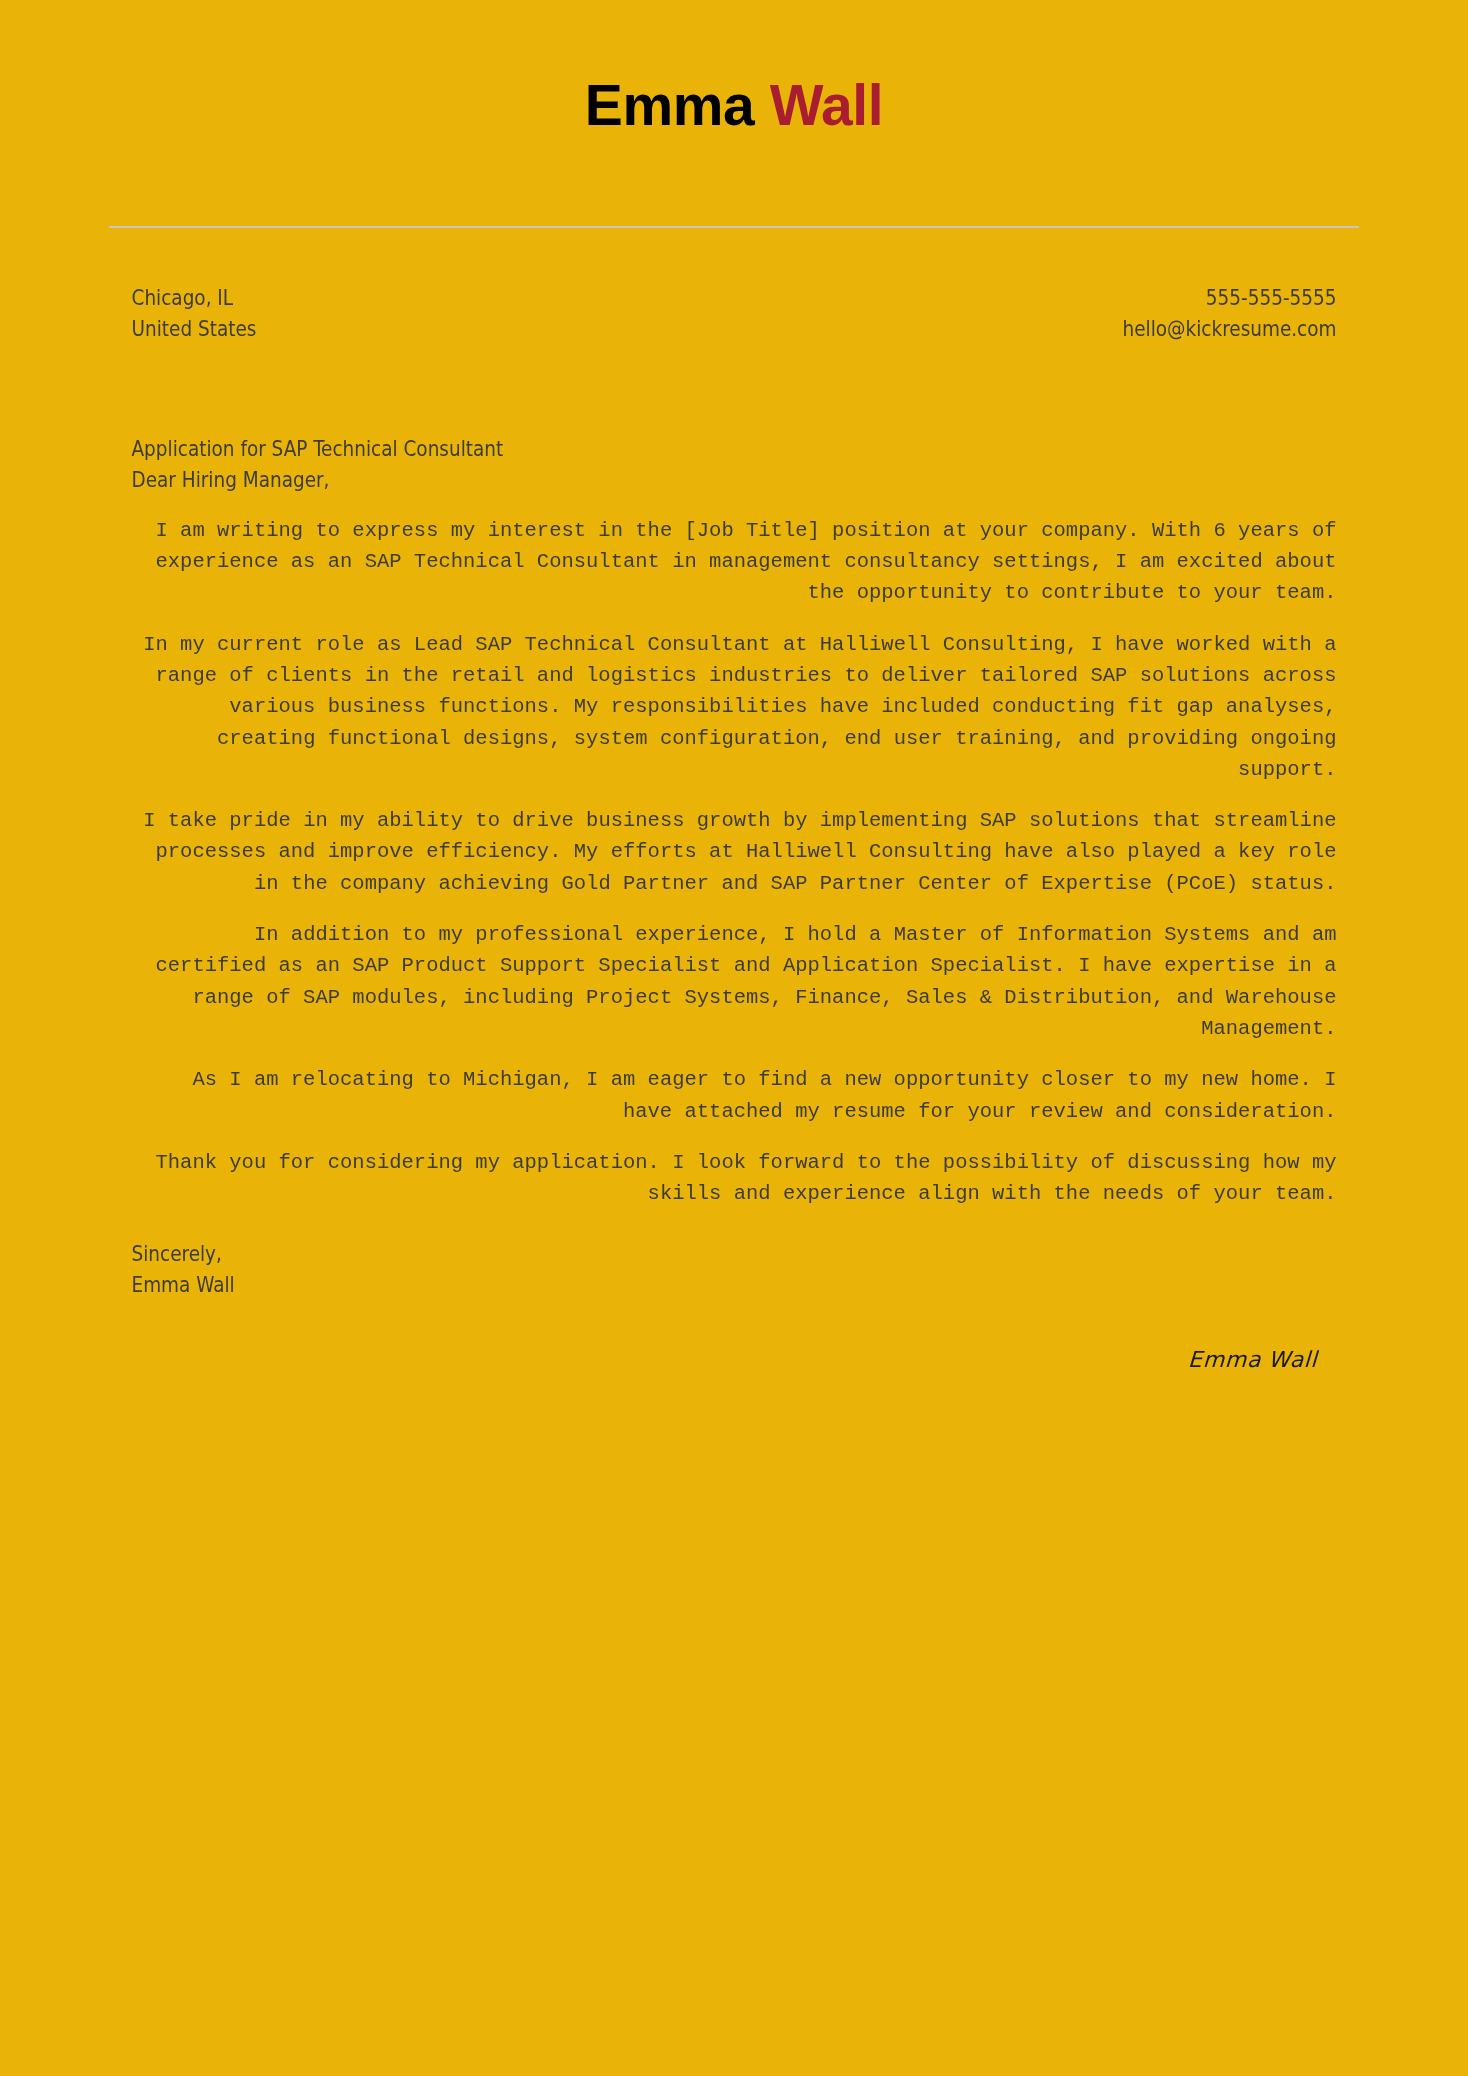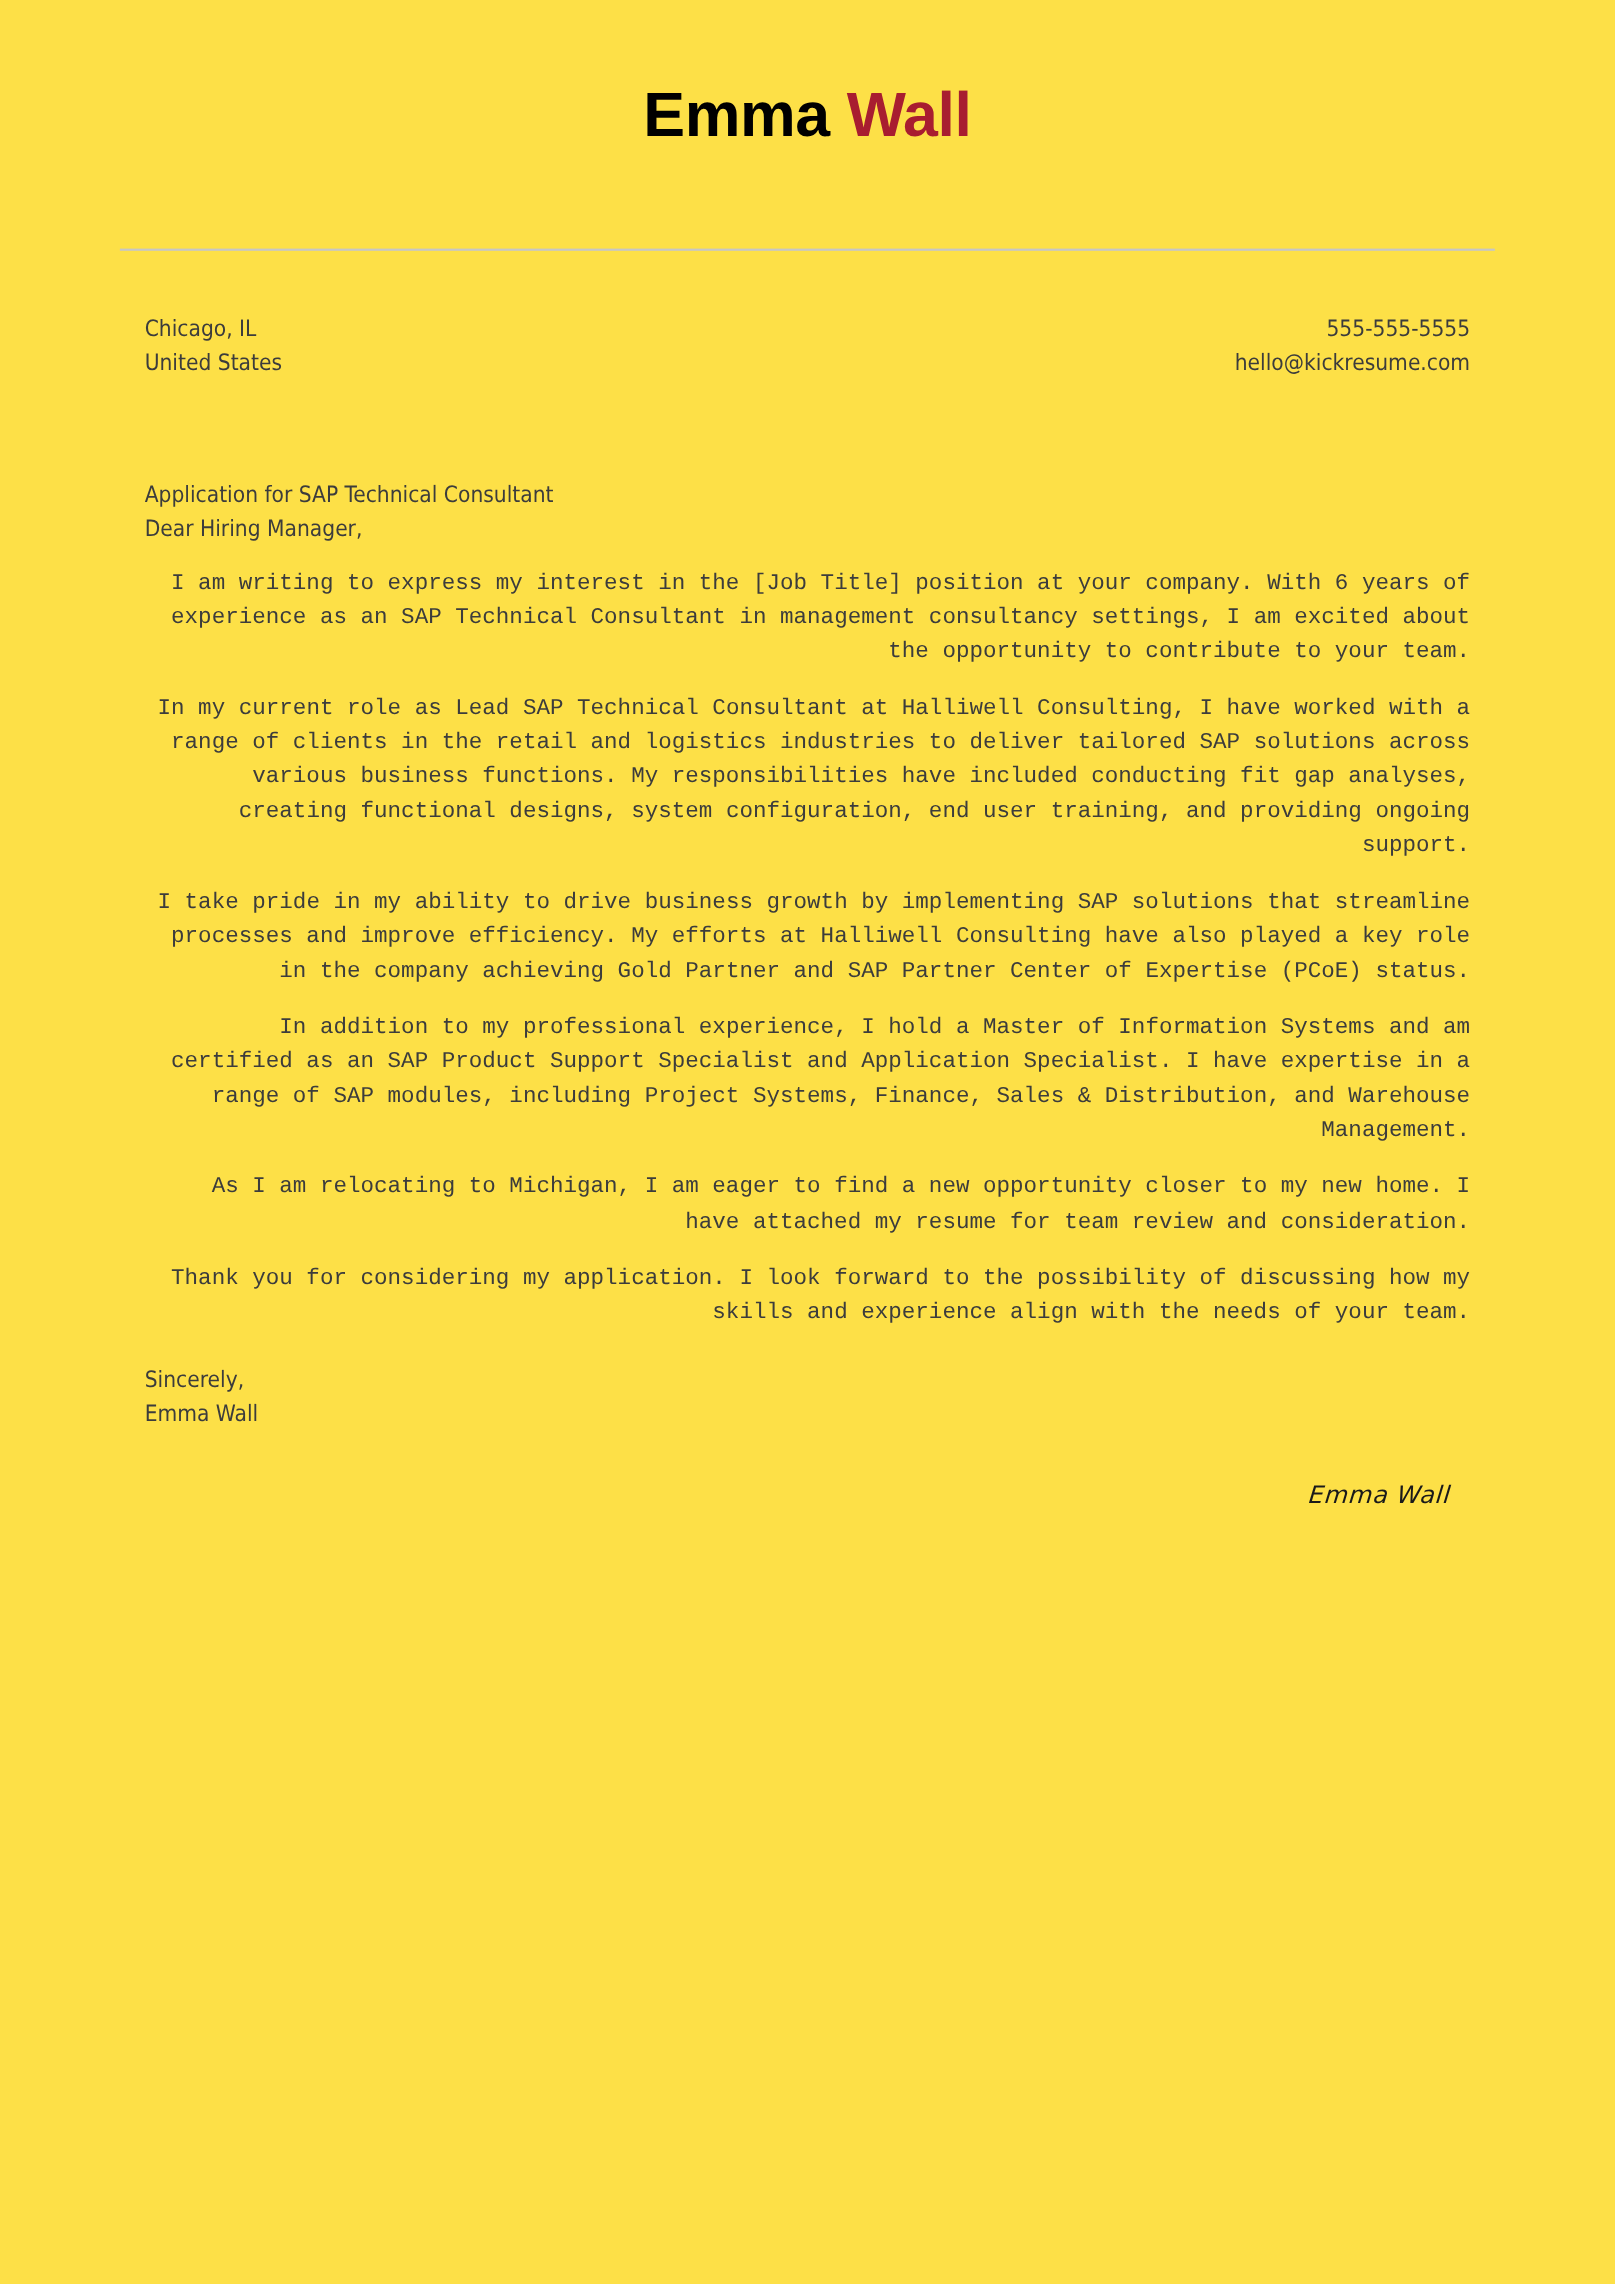--- a/index.html
+++ b/index.html
@@ -7,21 +7,21 @@
     padding: 0;
     background: #ffffff;
   }
   body {
     font-family: "DejaVu Sans", sans-serif;
   }
   .page {
     position: relative;
     width: 1468px;
     height: 2076px;
-    background: #fde047;
+    background: #eab308;
     overflow: hidden;
     box-sizing: border-box;
   }
 
   
   .header {
     padding-top: 76px;
     text-align: center;
   }
   .name {
@@ -151,21 +151,21 @@
   <div class="letter">
 
     <div class="meta-subject">Application for SAP Technical Consultant</div>
 
     <div class="salutation">Dear Hiring Manager,</div>
 
     <p class="para">I am writing to express my interest in the [Job Title] position at your company. With 6 years of experience as an SAP Technical Consultant in management consultancy settings, I am excited about the opportunity to contribute to your team.</p>
     <p class="para">In my current role as Lead SAP Technical Consultant at Halliwell Consulting, I have worked with a range of clients in the retail and logistics industries to deliver tailored SAP solutions across various business functions. My responsibilities have included conducting fit gap analyses, creating functional designs, system configuration, end user training, and providing ongoing support.</p>
     <p class="para">I take pride in my ability to drive business growth by implementing SAP solutions that streamline processes and improve efficiency. My efforts at Halliwell Consulting have also played a key role in the company achieving Gold Partner and SAP Partner Center of Expertise (PCoE) status.</p>
     <p class="para">In addition to my professional experience, I hold a Master of Information Systems and am certified as an SAP Product Support Specialist and Application Specialist. I have expertise in a range of SAP modules, including Project Systems, Finance, Sales &amp; Distribution, and Warehouse Management.</p>
-    <p class="para">As I am relocating to Michigan, I am eager to find a new opportunity closer to my new home. I have attached my resume for team review and consideration.</p>
+    <p class="para">As I am relocating to Michigan, I am eager to find a new opportunity closer to my new home. I have attached my resume for your review and consideration.</p>
     <p class="para">Thank you for considering my application. I look forward to the possibility of discussing how my skills and experience align with the needs of your team.</p>
 
     <div class="closing">
       <span class="closing-line">Sincerely,</span>
       <span class="closing-line">Emma Wall</span>
     </div>
 
   </div>
 
   <div class="signature-wrap">

